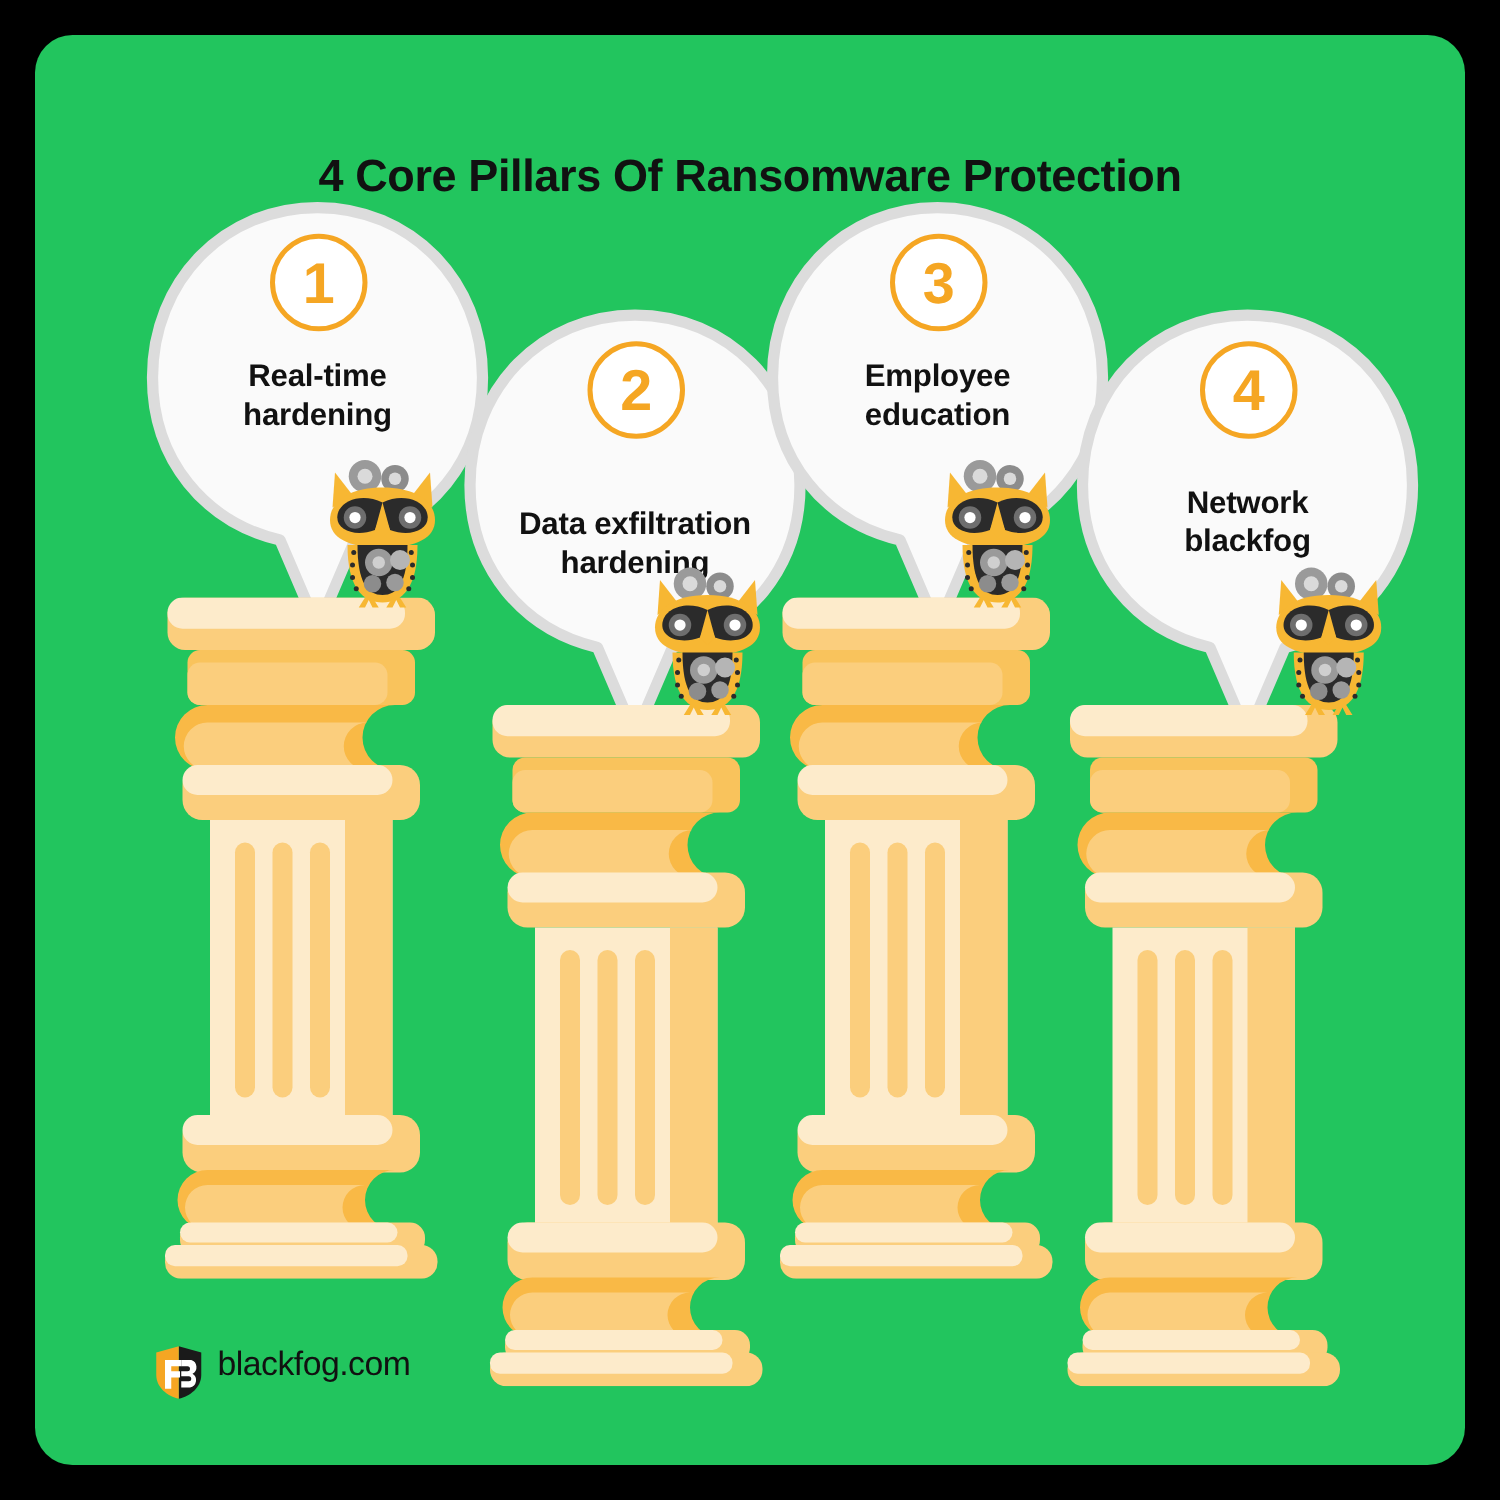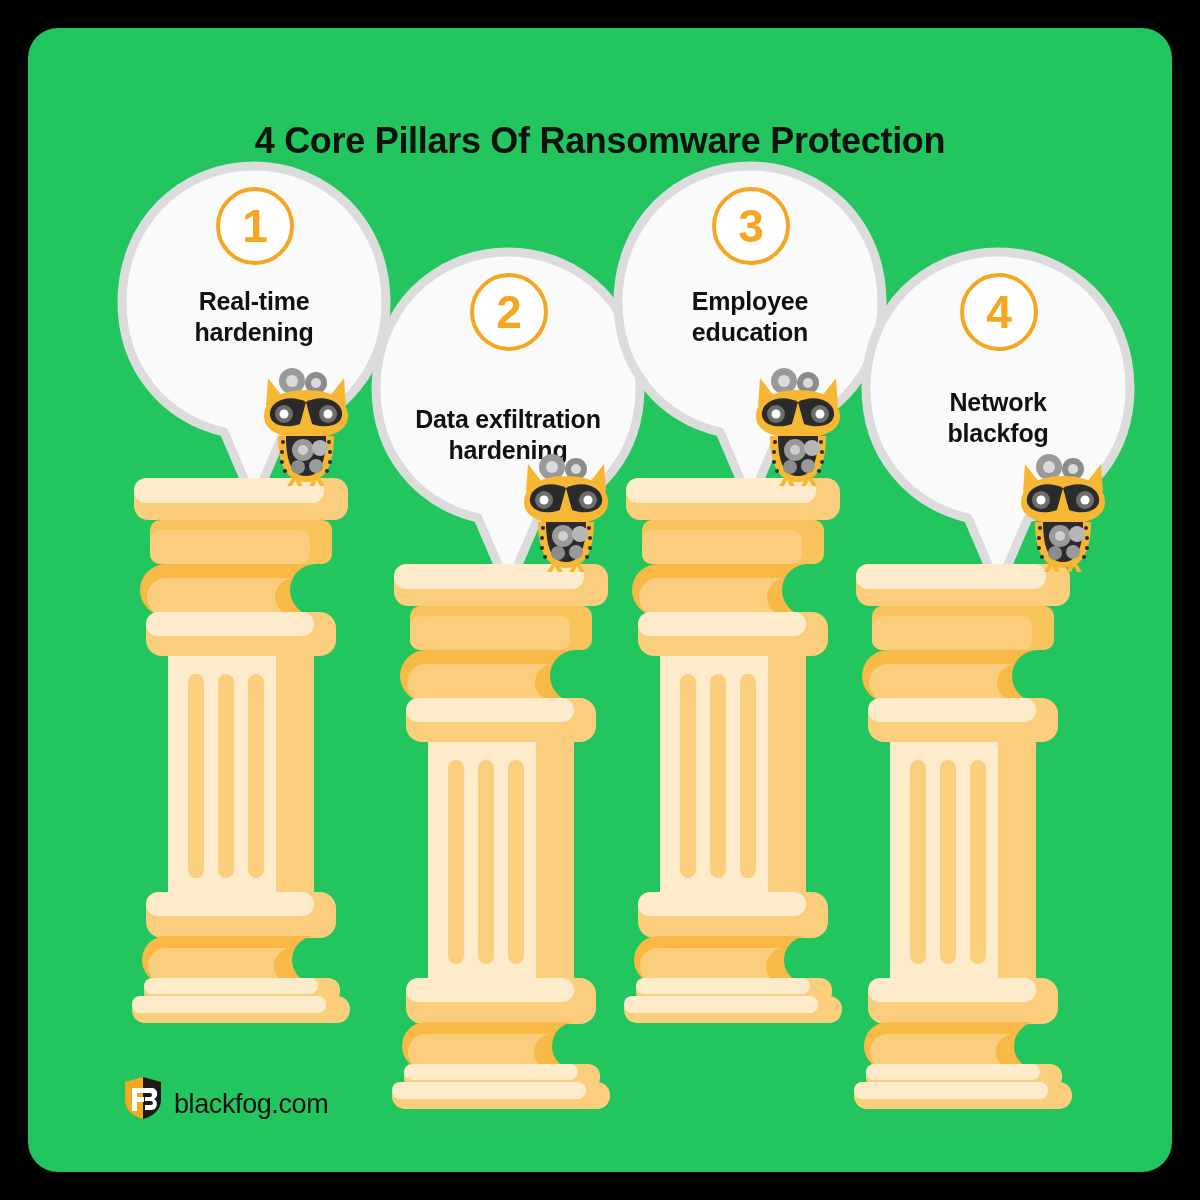--- a/index.html
+++ b/index.html
@@ -46,21 +46,21 @@
     display:flex;align-items:center;justify-content:center;
     font-size:46px;font-weight:bold;color:#F5A623;
     line-height:1;
   }
 
   
   .pillar{position:absolute;}
   .owl{position:absolute;}
 
   
-  .logo{position:absolute;left:96px;top:1048px;display:flex;align-items:flex-end;gap:12px;}
+  .logo{position:absolute;left:96px;top:1048px;display:flex;align-items:flex-start;gap:12px;}
   .logo .word{font-size:27px;color:#111111;letter-spacing:-0.4px;font-family:"Liberation Sans", sans-serif;}
 </style>
 </head>
 <body>
 
 <div id="stage">
   <div class="card">
 
     <div class="title">4 Core Pillars Of Ransomware Protection</div>
 

